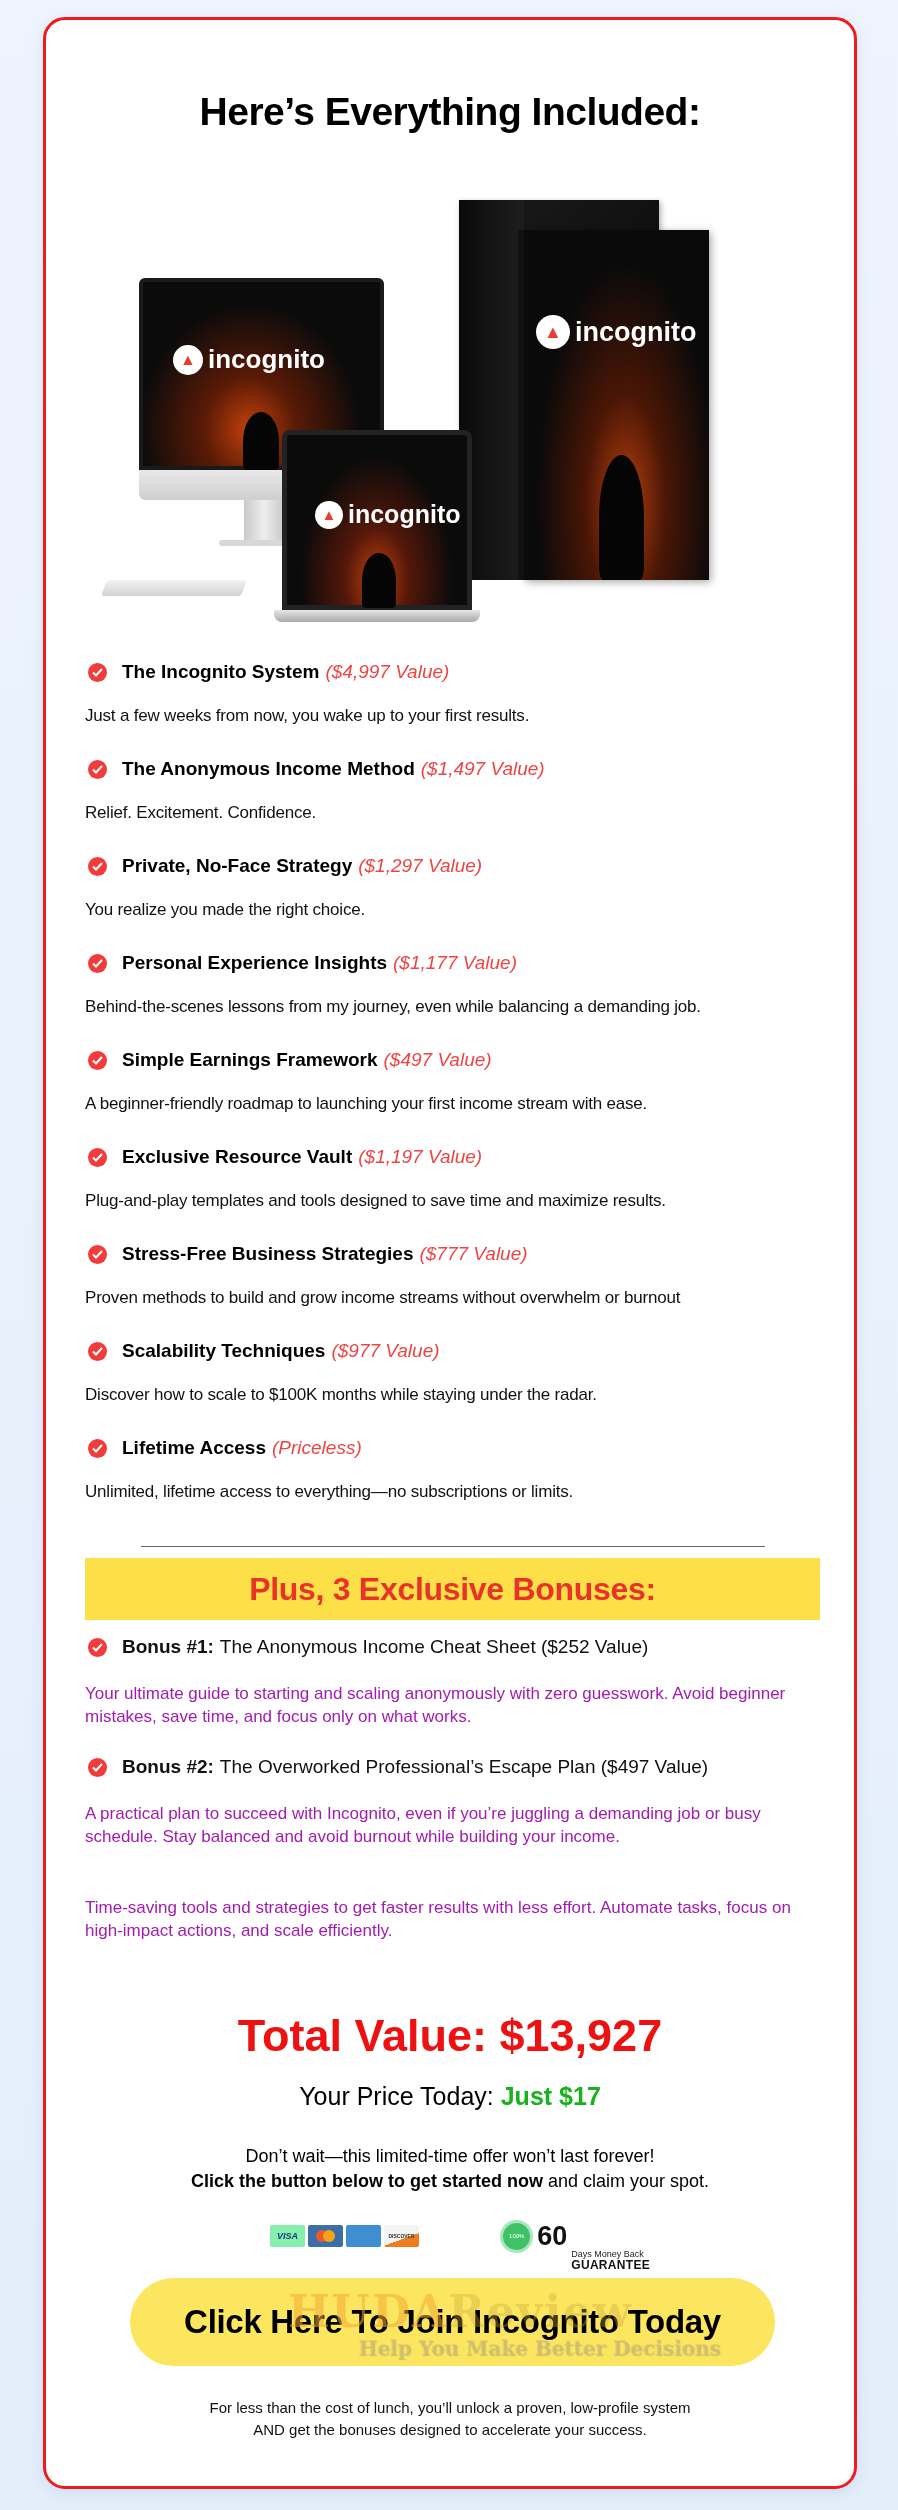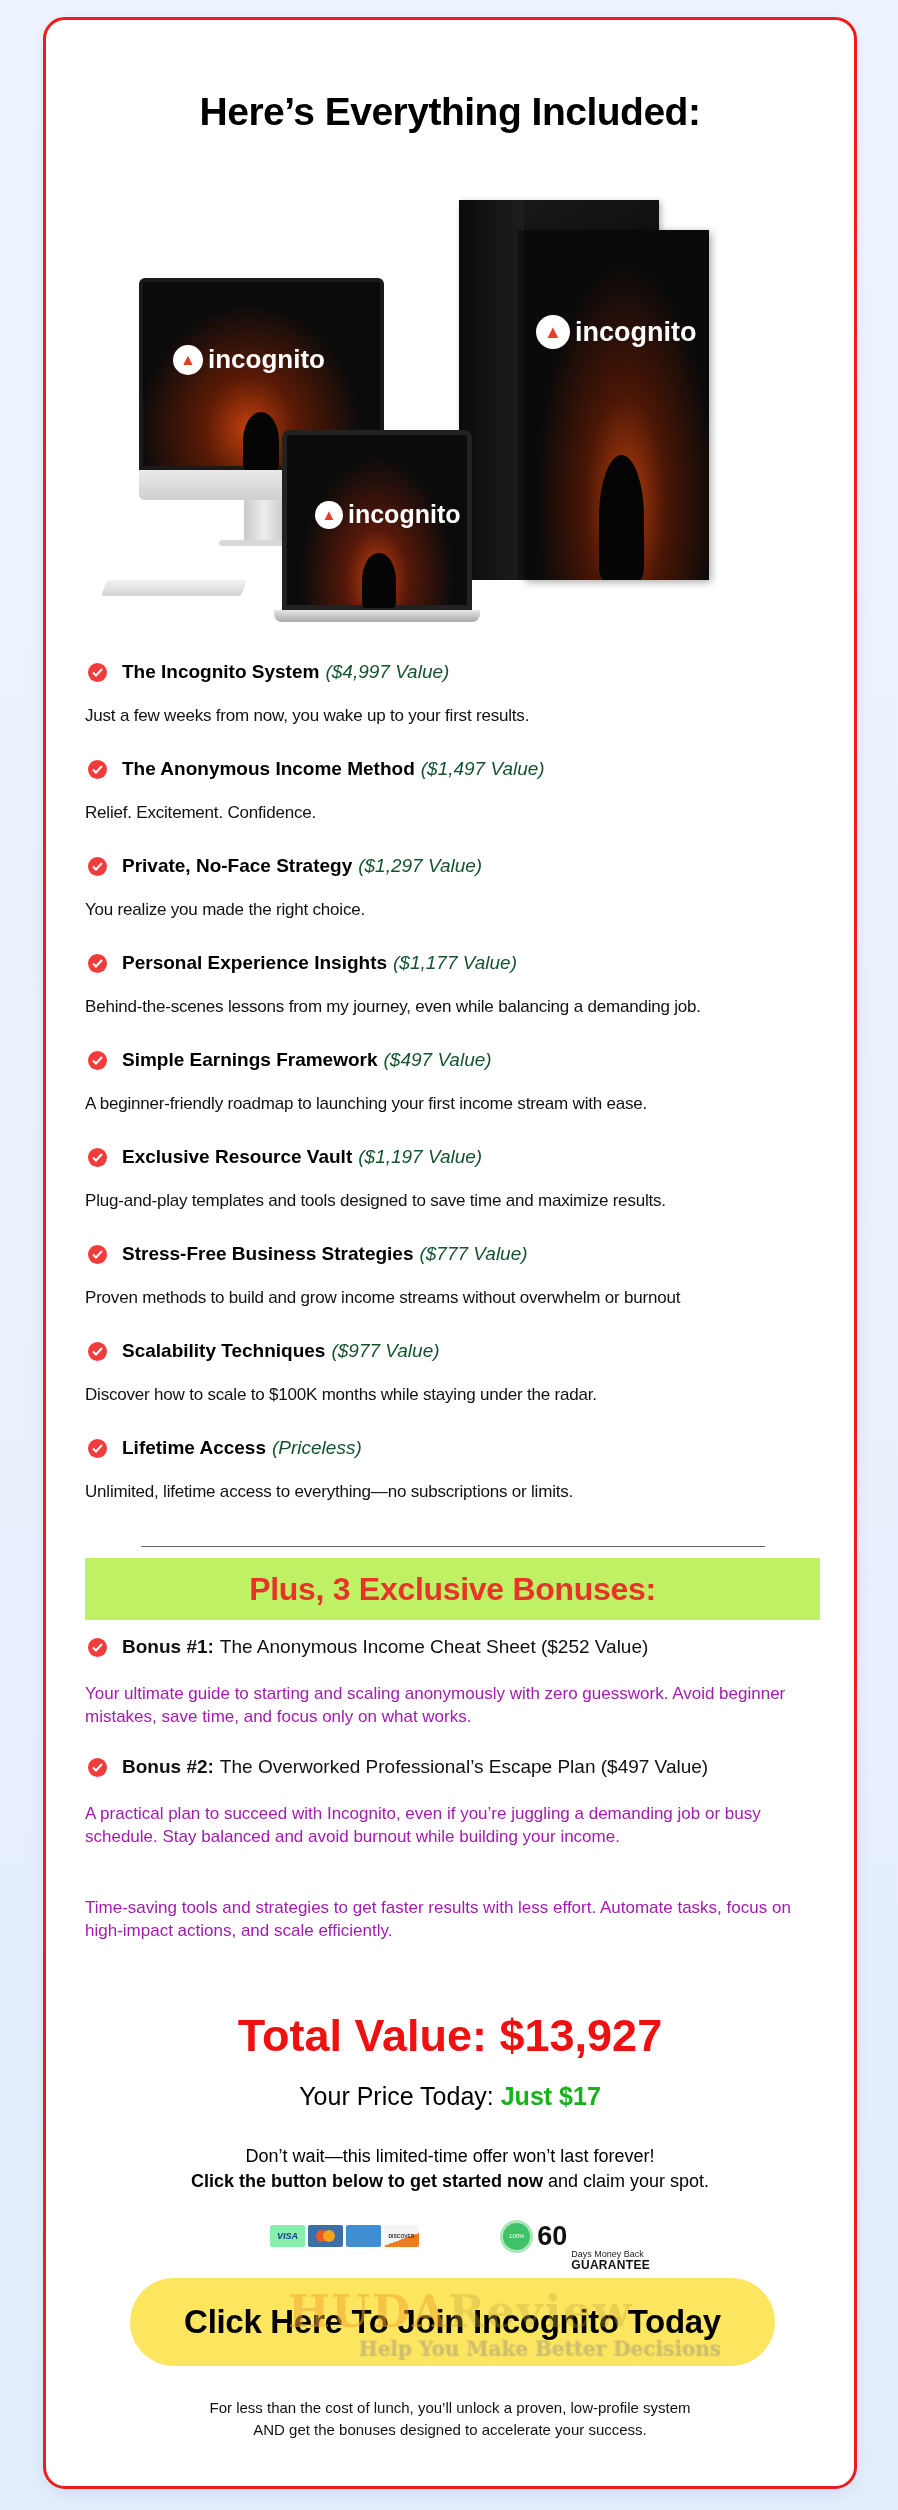--- a/index.html
+++ b/index.html
@@ -61,27 +61,27 @@
   
   .items { position: absolute; left: 82px; top: 657px; width: 740px; }
   .item { height: 97px; }
   .item-head { display: flex; align-items: center; height: 24px; font-size: 19px; }
   .check {
     width: 19px; height: 19px; border-radius: 50%; background: #f23b3b;
     display: inline-flex; align-items: center; justify-content: center;
     margin-left: 3px; margin-right: 15px; flex: none;
   }
   .item-name { font-weight: bold; color: #000; }
-  .item-value { font-style: italic; margin-left: 6px; color: #14532d; }
+  .item-value { font-style: italic; margin-left: 6px; color: #ef4444; }
   .item-desc { font-size: 17px; margin-top: 22px; color: #111; letter-spacing: -0.2px; }
 
   .divider { position: absolute; left: 138px; top: 1545px; width: 624px; height: 1px; background: #666; }
   .bonus-banner {
     position: absolute; left: 82px; top: 1557px; width: 735px; height: 62px;
-    background: #bef264;
+    background: #fde047;
     display: flex; align-items: center; justify-content: center;
     color: #e8332b; font-size: 32px; font-weight: bold; letter-spacing: -0.3px;
   }
   .bonuses { position: absolute; left: 82px; top: 1633px; width: 740px; }
   .bonus { margin-bottom: 0; }
   .bonus-head { display: flex; align-items: center; height: 26px; font-size: 19px; }
   .bonus-label { font-weight: bold; margin-right: 6px; }
   .bonus-desc { font-size: 17px; line-height: 23px; margin-top: 22px; color: #a21caf; }
   .b1 { height: 120px; } .b2 { height: 120px; }
 

